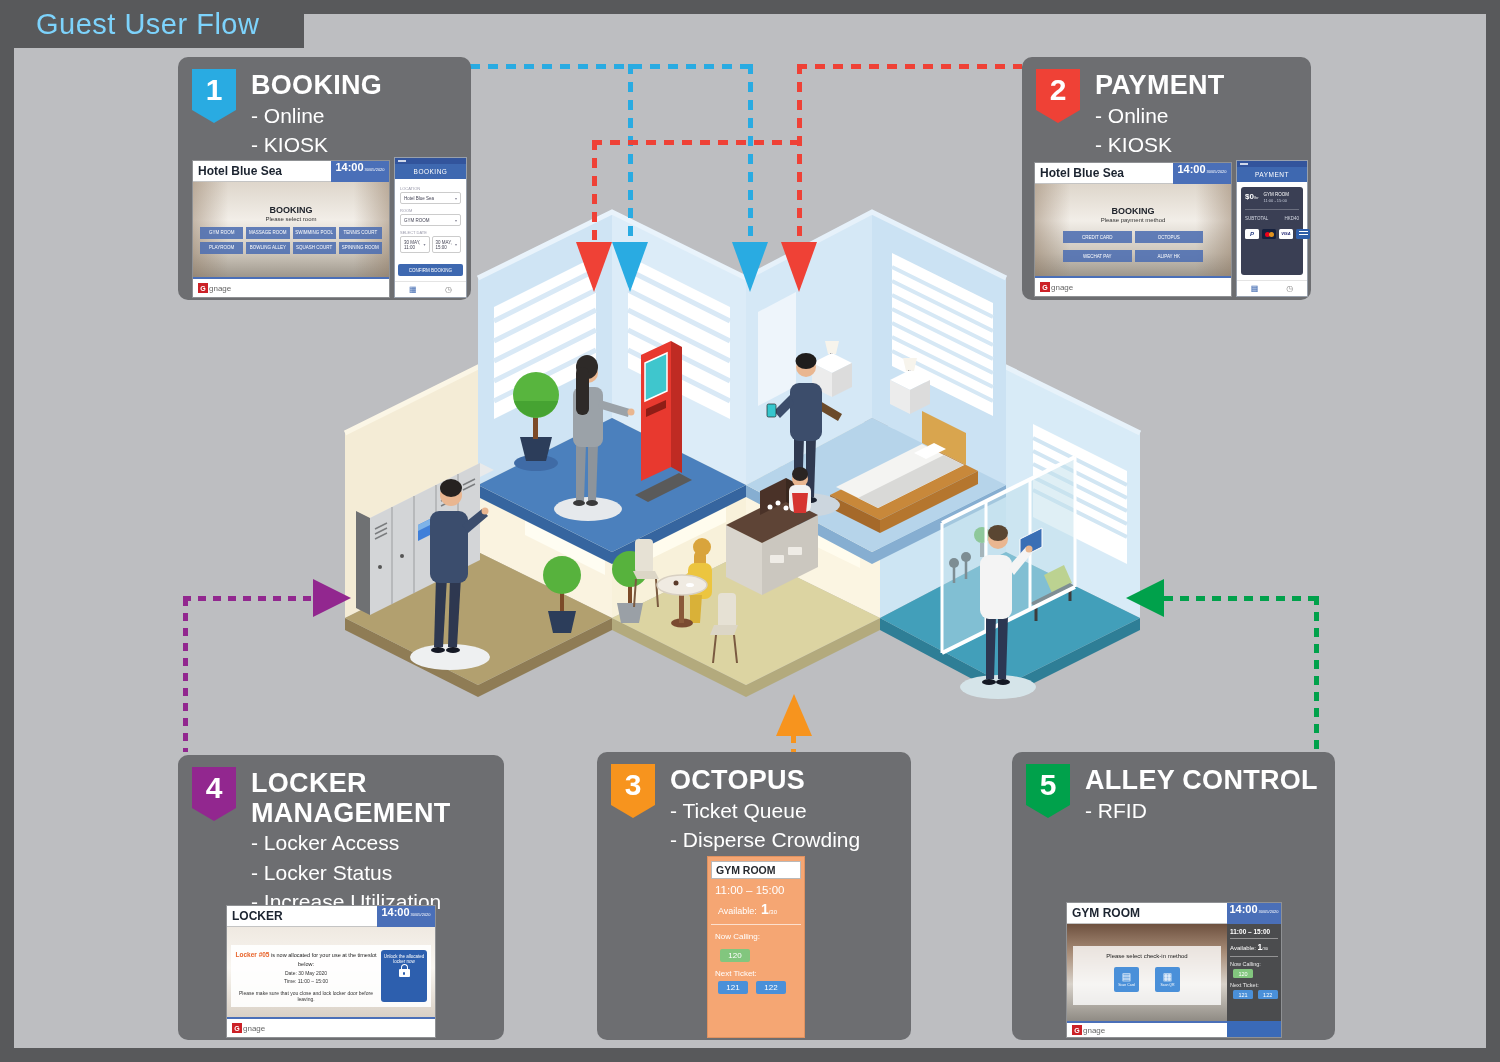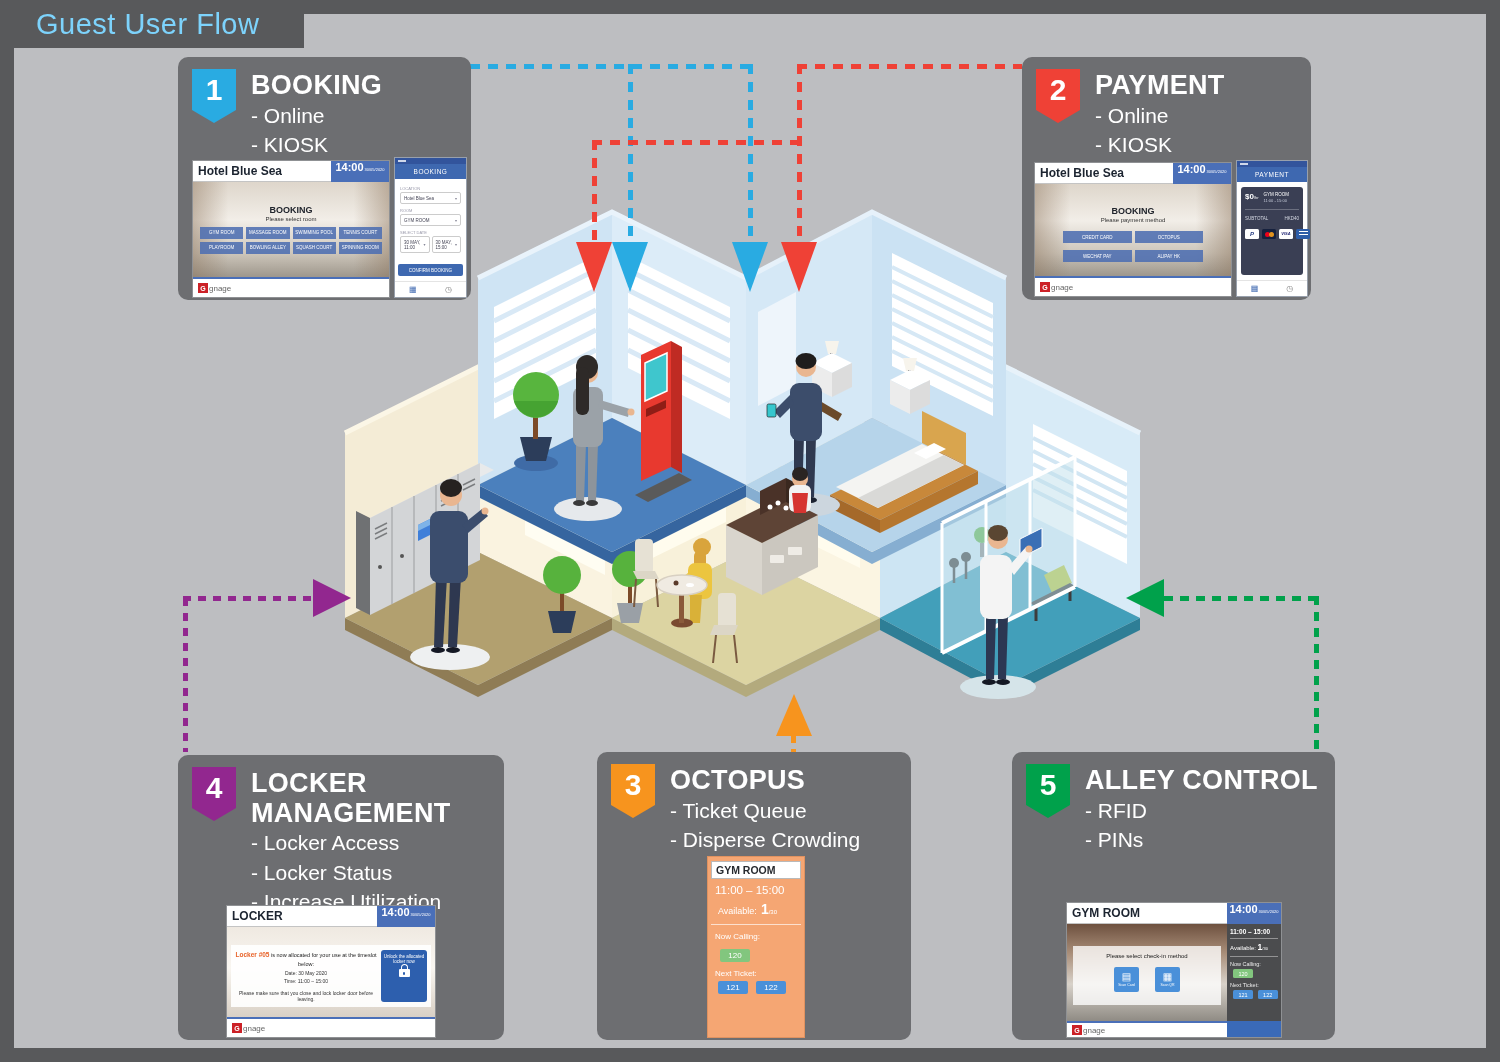--- a/index.html
+++ b/index.html
@@ -625,21 +625,20 @@
 </div>
 
 <div class="panel" style="left:1012px;top:752px;width:323px;height:288px;">
   <div class="p-head">
     <div class="badge" style="background:#00a14b">
         <span>5</span>
       </div>
     <div class="p-text">
       <div class="p-title">ALLEY CONTROL</div>
       <div class="p-bullet">- RFID</div>
-      <div class="p-bullet">- PINs</div>
     </div>
   </div>
   <div class="ascr" style="left:54px;top:150px;width:216px;height:136px;">
     <div class="as-title">GYM ROOM</div>
     <div class="as-time">
       <span class="ks-time-big">14:00</span>
       <span class="ks-time-small">30/05/2020</span>
     </div>
     <div class="as-photo">
       <div class="as-band">

